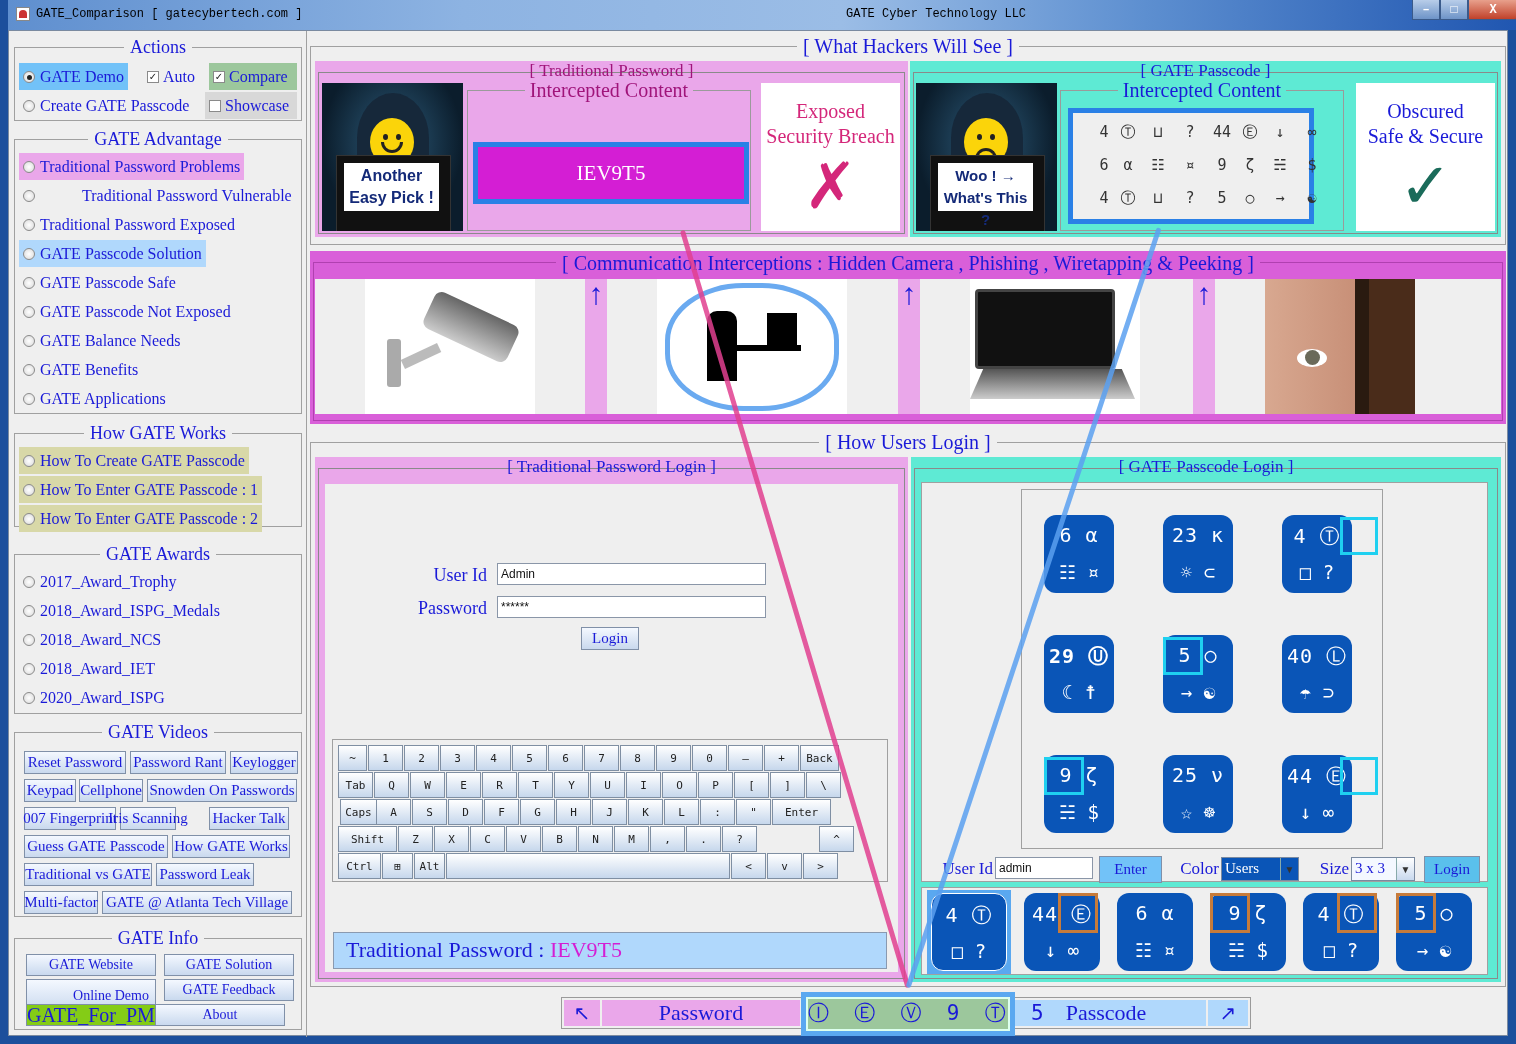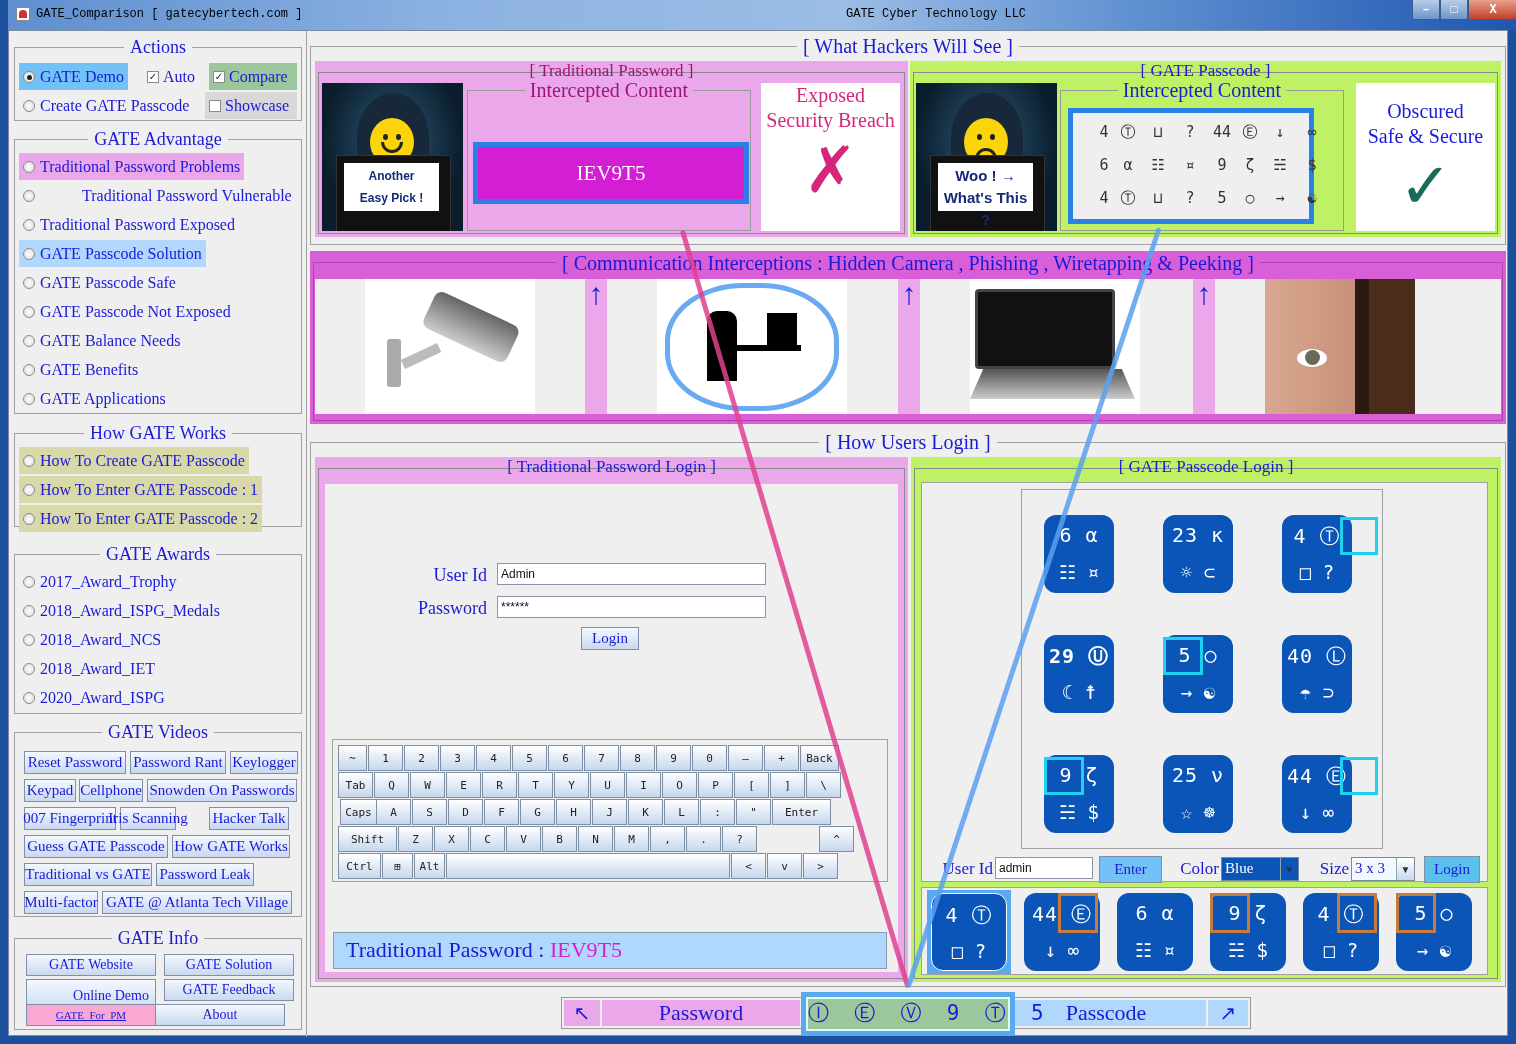--- a/index.html
+++ b/index.html
@@ -20,33 +20,33 @@
 .radio-row{position:absolute;left:10px;height:27px;display:flex;align-items:center;font-size:16px;color:#1a1ad8;padding:0 4px 0 4px}
 .rdot{width:12px;height:12px;border:1px solid #8a8a8a;border-radius:50%;background:radial-gradient(#fff,#d8d8d8);margin-right:5px;position:relative}
 .rdot.on:after{content:"";position:absolute;left:3px;top:3px;width:5px;height:5px;border-radius:50%;background:#222}
 .chk{width:12px;height:12px;border:1px solid #8a8a8a;background:#fff;margin-right:4px;font-size:10px;line-height:10px;text-align:center;color:#222}
 .vbtn{position:absolute;height:23px;border:1px solid #8090a8;background:linear-gradient(#f4f8ff,#c9d9ee);color:#1a1ad8;font-size:15px;display:flex;align-items:center;justify-content:center;white-space:nowrap}
 .main{position:absolute;left:300px;top:0;width:1198px;height:1006px}
 fieldset.big{position:absolute;border:1px solid #a0a0a0}
 fieldset.big>legend{margin:0 auto;padding:0 6px;color:#1a1ad8;font-size:20px}
 .panel{position:absolute}
 .panel-pink{background:#eaa7ea}
-.panel-blue{background:#bef264}
+.panel-blue{background:#5eead4}
 .inner{position:absolute;border:1px solid #8a8a8a}
 .plegend{position:absolute;left:0;right:0;text-align:center;font-size:17px}
 .plegend span{background:inherit;padding:0 6px}
 .hacker{position:absolute;background:radial-gradient(ellipse at 50% 40%,#2d5b7a,#0b1d2c 70%);overflow:hidden}
 .hood{position:absolute;left:35px;top:10px;width:72px;height:90px;border-radius:50% 50% 20% 20%;background:#16283a}
 .face{position:absolute;left:48px;top:35px;width:44px;height:48px;border-radius:50%;background:#fbd40a}
 .face .e1,.face .e2{position:absolute;top:16px;width:5px;height:6px;background:#222;border-radius:50%}
 .face .e1{left:13px}.face .e2{left:26px}
 .face .m{position:absolute;left:11px;top:24px;width:22px;height:11px;border:3px solid #222;border-top:none;border-radius:0 0 12px 12px}
 .face .m.sad{top:30px;border:3px solid #222;border-bottom:none;border-radius:12px 12px 0 0}
 .laptop{position:absolute;left:14px;top:72px;width:115px;height:80px;background:#111;border:1px solid #333}
-.sign{position:absolute;left:22px;top:80px;width:95px;height:48px;background:#fff;color:#142a78;font-family:"Liberation Sans",sans-serif;font-weight:bold;font-size:12px;text-align:center;line-height:22px;padding-top:2px}
+.sign{position:absolute;left:22px;top:80px;width:95px;height:48px;background:#fff;color:#142a78;font-family:"Liberation Sans",sans-serif;font-weight:bold;font-size:16px;text-align:center;line-height:22px;padding-top:2px}
 .fs-int{position:absolute;border:1px solid #9a9a9a}
 .fs-int legend{margin:0 auto;padding:0 5px;font-size:20px}
 .whitebox{position:absolute;background:#fff;text-align:center;font-size:20px;line-height:25px}
 .codegrid{position:absolute;border:5px solid #2a80e6;background:#efefef;font-family:"DejaVu Sans Mono",monospace;font-size:15px;color:#333}
 .cg-row{position:absolute;left:0;right:0;height:20px;display:flex}
 .cg-row span{display:inline-block;text-align:center}
 .intercept-strip{position:absolute;background:#d95fd9}
 .img-slot{position:absolute;background:#fff;overflow:hidden}
 .uparrow{position:absolute;width:22px;background:#eaa7ea;color:#1a1ad8;font-size:30px;text-align:center;line-height:30px}
 .gray-gap{position:absolute;background:#efefef}
@@ -214,21 +214,21 @@
       </div>
 
     <fieldset class="grp" style="top:897px;height:102px">
       <legend>GATE Info</legend>
     </fieldset>
     <div id="info-btns">
         <div class="vbtn" style="left: 17px; top: 923px; width: 130px; height: 22px; font-size: 14px;">GATE Website</div>
         <div class="vbtn" style="left: 155px; top: 923px; width: 130px; height: 22px; font-size: 14px;">GATE Solution</div>
         <div class="vbtn" style="left: 17px; top: 948px; width: 130px; height: 33px; font-size: 14px; padding-left: 40px;">Online Demo</div>
         <div class="vbtn" style="left: 155px; top: 948px; width: 130px; height: 22px; font-size: 14px;">GATE Feedback</div>
-        <div class="vbtn" style="background: #f9a8d4; left: 17px; top: 973px; width: 130px; height: 22px; font-size: 11px; text-decoration: underline;">GATE_For_PM</div>
+        <div class="vbtn" style="background: #84cc16; left: 17px; top: 973px; width: 130px; height: 22px; font-size: 20px;">GATE_For_PM</div>
         <div class="vbtn" style="left: 146px; top: 973px; width: 130px; height: 22px; font-size: 14px;">About</div>
       </div>
   </div>
 
   <div class="main">
 
     <fieldset class="big" style="left:1px;top:4px;width:1196px;height:210px">
       <legend>[ What Hackers Will See ]</legend>
     </fieldset>
 
@@ -245,21 +245,21 @@
         <div class="laptop"></div>
         <div class="sign">
             <div>Another</div>
             <div>Easy Pick !</div>
           </div>
       </div>
       <fieldset class="fs-int" style="left:152px;top:18px;width:284px;height:152px;color:#a0147a">
         <legend>Intercepted Content</legend>
       </fieldset>
       <div style="position:absolute;left:158px;top:81px;width:276px;height:62px;border:5px solid #2a80e6;background:#d41ed4;color:#fff;font-size:21px;display:flex;align-items:center;justify-content:center">IEV9T5</div>
-      <div class="whitebox" style="left:446px;top:22px;width:139px;height:148px;color:#d4277a;">
+      <div class="whitebox" style="left:446px;top:22px;width:139px;height:148px;color:#d4277a;padding-top:16px">
         <div>Exposed</div>
         <div>Security Breach</div>
         <div style="font-size:64px;line-height:74px;font-family:'DejaVu Sans',sans-serif">✗</div>
       </div>
     </div>
 
     <div class="panel panel-blue" style="left:601px;top:30px;width:591px;height:176px">
       <div class="inner" style="left:3px;top:11px;right:3px;bottom:3px"></div>
       <div class="plegend" style="top:0;color:#1a1ad8"><span class="panel-blue">[ GATE Passcode ]</span></div>
       <div class="hacker" style="left:6px;top:22px;width:141px;height:148px">
@@ -480,21 +480,21 @@
               <div class="tb">↓ ∞</div>
               <div class="hl" style="left: 58px; top: 2px; width: 38px; height: 38px;"></div>
             </div>
           </div>
       </div>
       <div class="flabel" style="left:20px;top:402px;width:62px;font-size:17px">User Id</div>
       <input class="txtinput" style="left: 84px; top: 400px; width: 98px;" value="admin">
       <div class="vbtn" style="left:188px;top:399px;width:63px;height:27px;background:#72c2f8">Enter</div>
       <div class="flabel" style="left:258px;top:402px;width:50px;font-size:17px">Color</div>
       <div class="selbox" style="left:310px;top:400px;width:78px;background:#0a55b7;color:#fff">
-        <span>Blue</span>
+        <span>Users</span>
         <span class="ddarrow" style="background:#0a55b7;color:#333;border-left:1px solid #8aa">▼</span>
       </div>
       <div class="flabel" style="left:398px;top:402px;width:40px;font-size:17px">Size</div>
       <div class="selbox" style="left:440px;top:400px;width:64px;background:#f4f8ff;color:#1a1ad8">
         <span>3 x 3</span>
         <span class="ddarrow" style="background:linear-gradient(#fff,#c9d9ee);color:#333;border-left:1px solid #8aa">▼</span>
       </div>
       <div class="vbtn" style="left:513px;top:399px;width:56px;height:27px;background:#5ac0ec">Login</div>
 
       <div style="position:absolute;left:10px;top:430px;width:567px;height:88px;background:#efefef;border:1px solid #a0a0a0">

